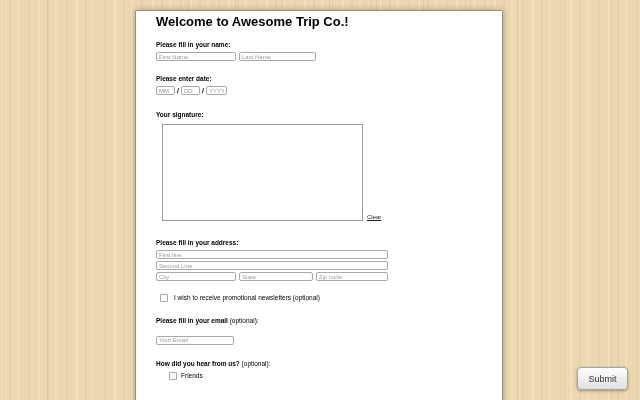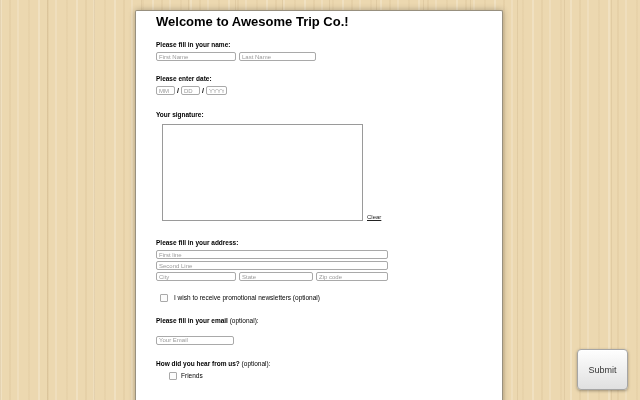--- a/index.html
+++ b/index.html
@@ -59,21 +59,21 @@
     background: #fcfcfc; display: inline-block; flex: none; cursor: pointer;
   }
   .cb-label { font-size: 6.5px; color: #000; margin-left: 6px; line-height: 9px; cursor: pointer; }
   .sec-email { margin-top: 15px; }
   .sec-email .ti { margin-top: 5px; width: 78px; }
   .sec-hear { margin-top: 14px; }
   .hear-opts { margin-left: 13px; margin-top: 3px; }
   .hear-row { display: flex; align-items: center; height: 9px; margin-bottom: 1px; }
   .hear-row .cb-label { margin-left: 4px; }
   .submit-btn {
-    position: fixed; right: 12px; bottom: 10px; width: 51px; height: 41px;
+    position: fixed; right: 12px; bottom: 10px; width: 51px; height: 23px;
     border: 1px solid #a5a5a5; border-radius: 4px;
     background: linear-gradient(#fefefe, #e0e0e0);
     box-shadow: 0 1px 3px rgba(0,0,0,0.35), inset 0 1px 0 #fff;
     font-family: inherit; font-size: 9px; color: #333; cursor: pointer;
   }
 </style>
 </head>
 <body>
 
 <div class="page">

